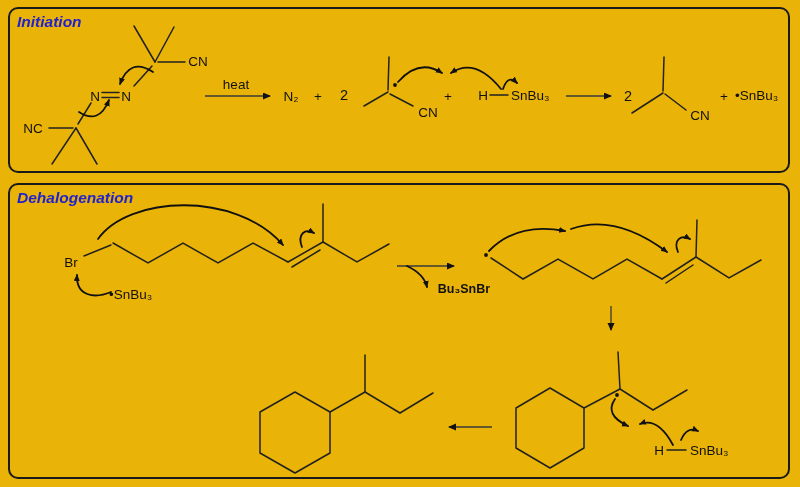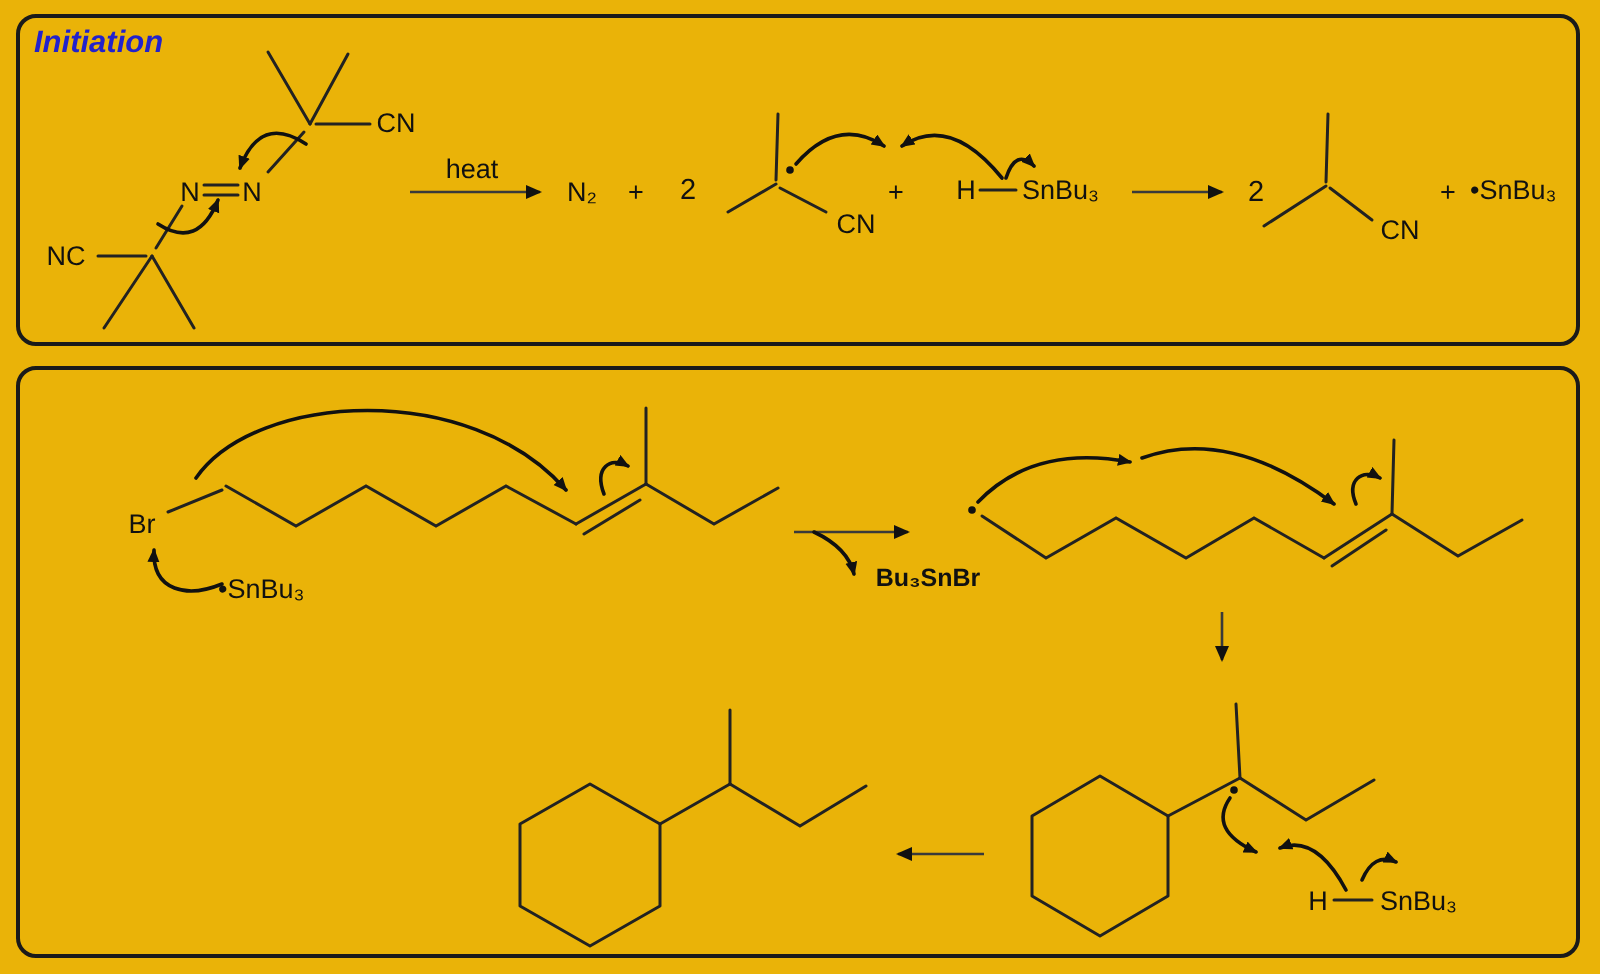--- a/index.html
+++ b/index.html
@@ -24,20 +24,21 @@
 </style>
 </head>
 <body>
 
 <div class="canvas">
 
   <div class="panel panel-top"></div>
   <div class="panel panel-bottom"></div>
 
   <span class="panel-title title-init">Initiation</span>
+  <span class="panel-title title-dehalo">Dehalogenation</span>
 
   <svg class="overlay" viewBox="0 0 800 487">
     <defs>
       <marker id="mh" markerUnits="userSpaceOnUse" markerWidth="9" markerHeight="8" refX="6" refY="3" orient="auto">
         <path d="M0,0 L7,3 L0,6 Z" fill="#111"></path>
       </marker>
       <marker id="mh2" markerUnits="userSpaceOnUse" markerWidth="10" markerHeight="9" refX="7" refY="3.5" orient="auto">
         <path d="M0,0 L8,3.5 L0,7 Z" fill="#111"></path>
       </marker>
     </defs>

